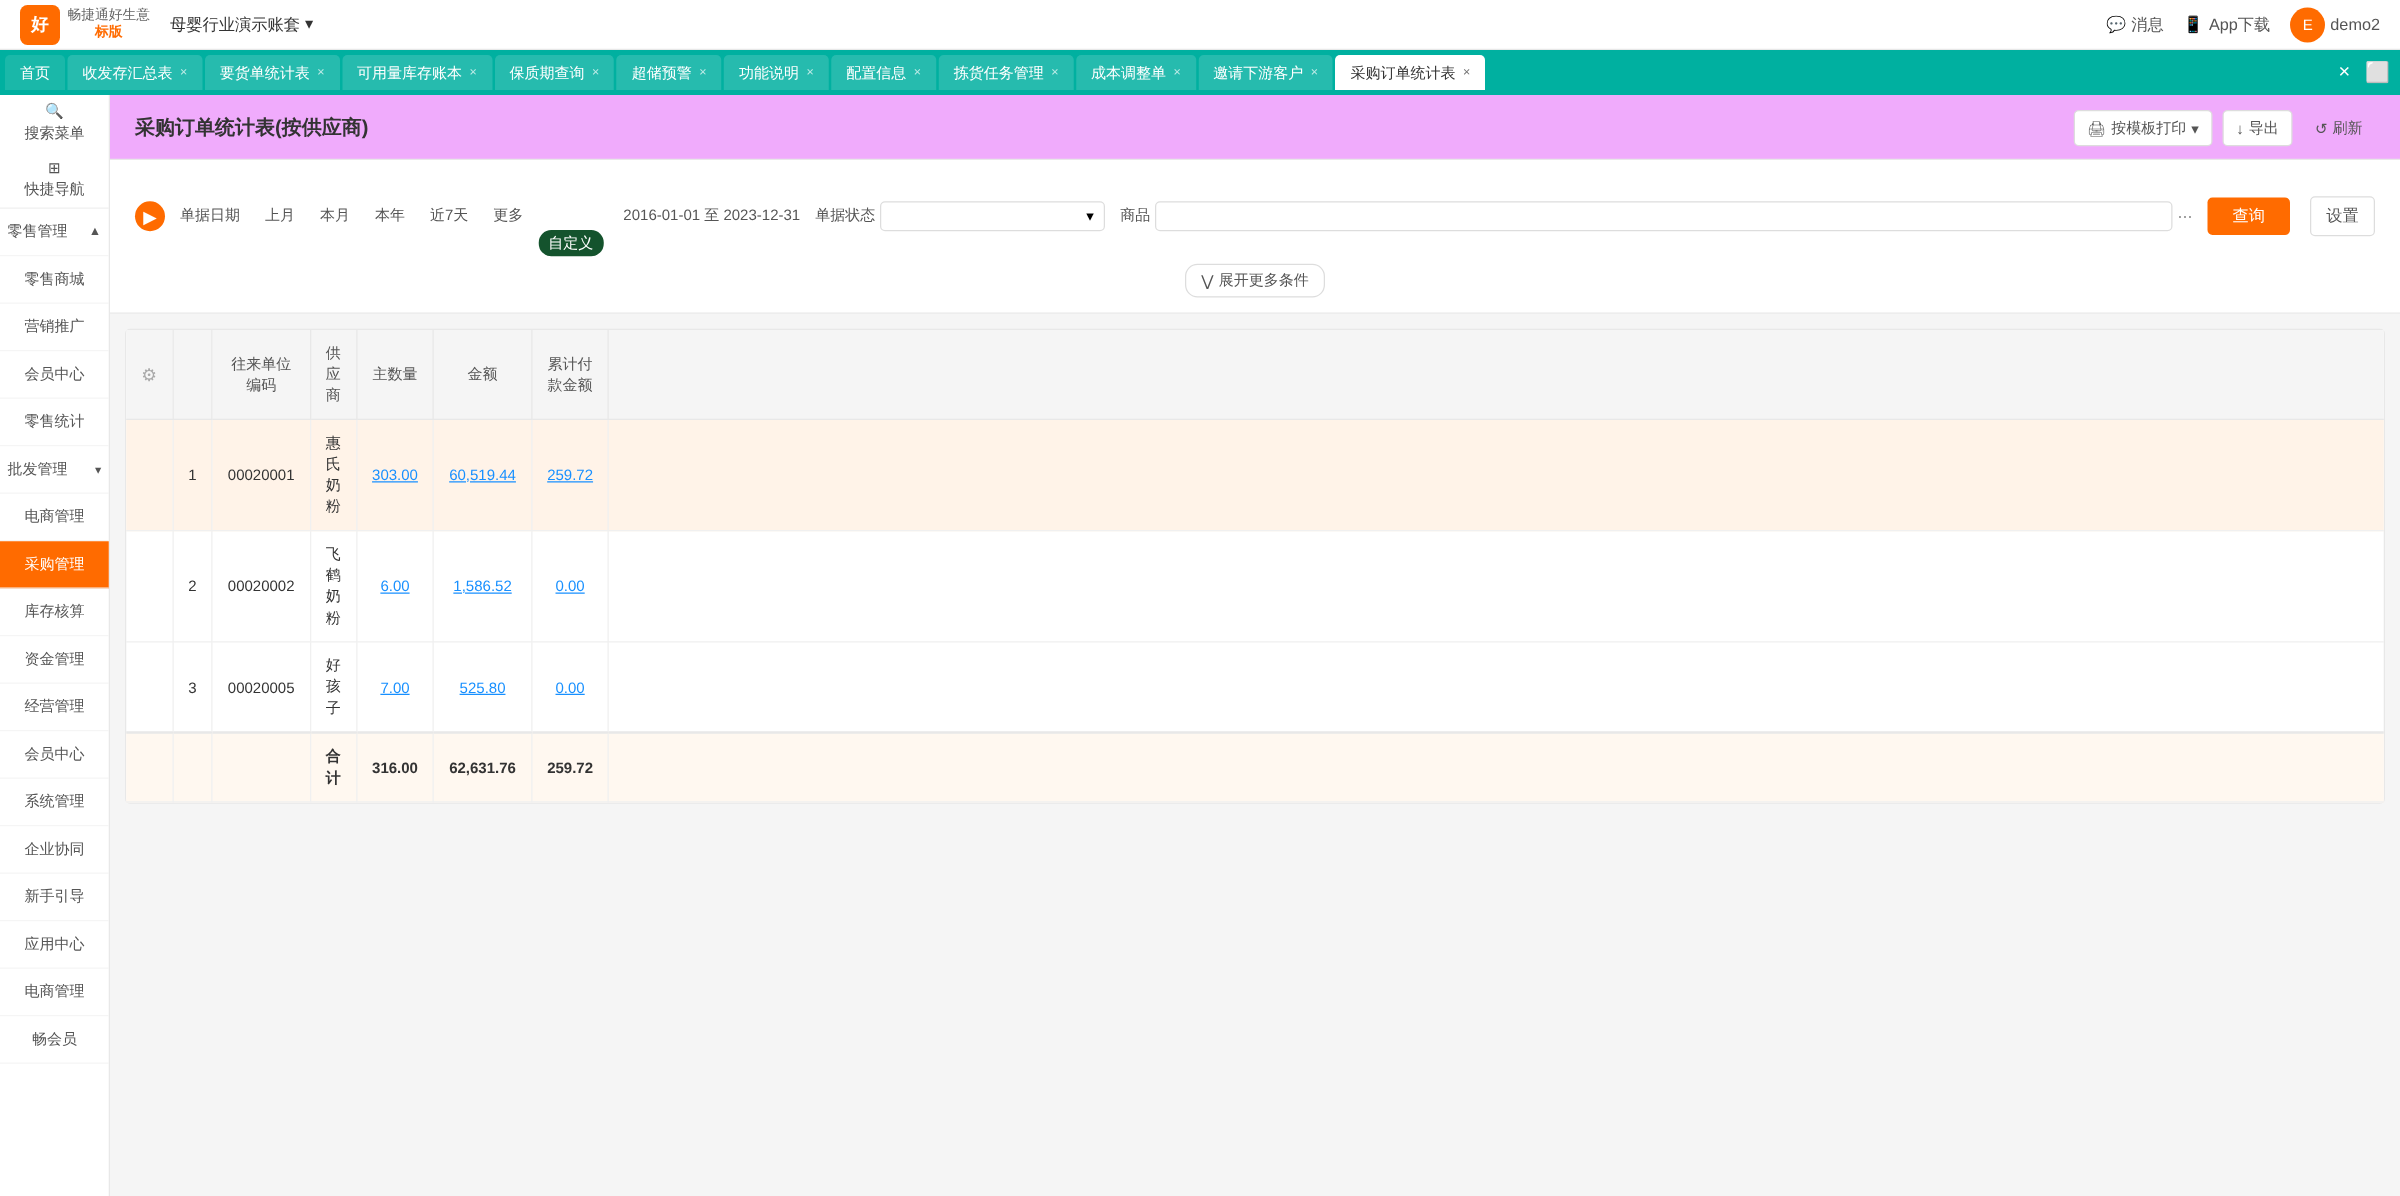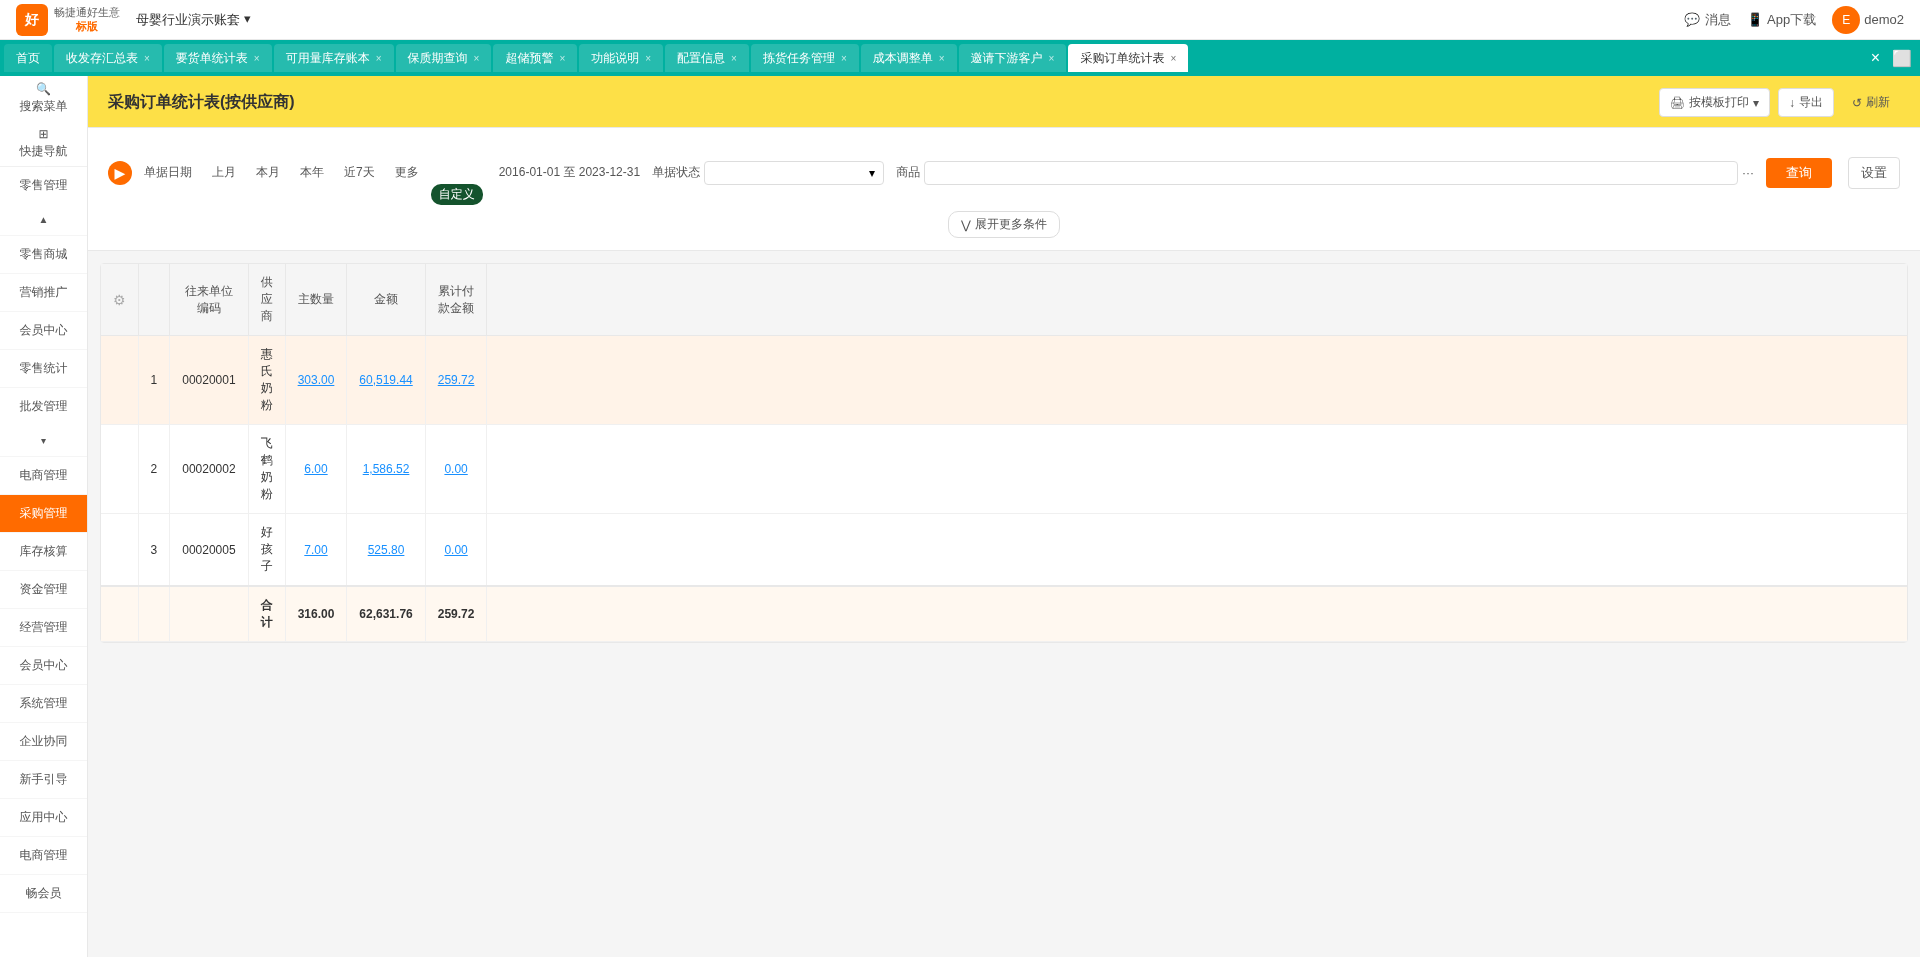--- a/index.html
+++ b/index.html
@@ -27,27 +27,27 @@
 
     
     .main-layout { display: flex; height: calc(957px - 76px); }
 
     
     .sidebar { width: 88px; background: #fff; border-right: 1px solid #e8e8e8; display: flex; flex-direction: column; }
     .sidebar-search-btn { width: 100%; padding: 6px 4px; text-align: center; font-size: 12px; color: #555; cursor: pointer; border-radius: 4px; display: flex; flex-direction: column; align-items: center; gap: 2px; }
     .sidebar-nav-btn { padding: 6px 4px; text-align: center; font-size: 12px; color: #555; cursor: pointer; display: flex; flex-direction: column; align-items: center; gap: 2px; border-bottom: 1px solid #f0f0f0; }
     .sidebar-item { padding: 10px 6px; text-align: center; font-size: 12px; color: #555; cursor: pointer; display: flex; flex-direction: column; align-items: center; gap: 2px; border-bottom: 1px solid #f5f5f5; }
     .sidebar-item.active { color: #fff; background: #ff6b00; }
-    .sidebar-item.has-arrow { flex-direction: column; justify-content: space-between; gap: 20px; }
+    .sidebar-item.has-arrow { flex-direction: row; justify-content: space-between; gap: 2px; }
 
     
     .content-area { flex: 1; background: #f5f5f5; overflow-y: auto; }
 
     
-    .page-header { background: #fde047; padding: 12px 20px 0; display: flex; align-items: center; justify-content: space-between; border-bottom: 1px solid #e8e8e8; }
+    .page-header { background: #f0abfc; padding: 12px 20px 0; display: flex; align-items: center; justify-content: space-between; border-bottom: 1px solid #e8e8e8; }
     .page-title { font-size: 16px; color: #333; font-weight: bold; padding-bottom: 10px; }
     .page-actions { display: flex; align-items: center; gap: 8px; padding-bottom: 10px; }
     .btn-print { display: flex; align-items: center; gap: 4px; padding: 5px 10px; border: 1px solid #ddd; background: #fff; border-radius: 4px; cursor: pointer; font-size: 12px; color: #555; }
     .btn-export { display: flex; align-items: center; gap: 4px; padding: 5px 10px; border: 1px solid #ddd; background: #fff; border-radius: 4px; cursor: pointer; font-size: 12px; color: #555; }
     .btn-refresh { display: flex; align-items: center; gap: 4px; padding: 5px 10px; border: none; background: none; cursor: pointer; font-size: 12px; color: #555; }
 
     
     .filter-area { background: #fff; padding: 12px 20px; border-bottom: 1px solid #e8e8e8; }
     .filter-row { display: flex; align-items: center; gap: 12px; flex-wrap: wrap; }
     .filter-expand-btn { width: 24px; height: 24px; background: #ff6b00; border-radius: 50%; display: flex; align-items: center; justify-content: center; color: #fff; font-size: 14px; cursor: pointer; flex-shrink: 0; }

